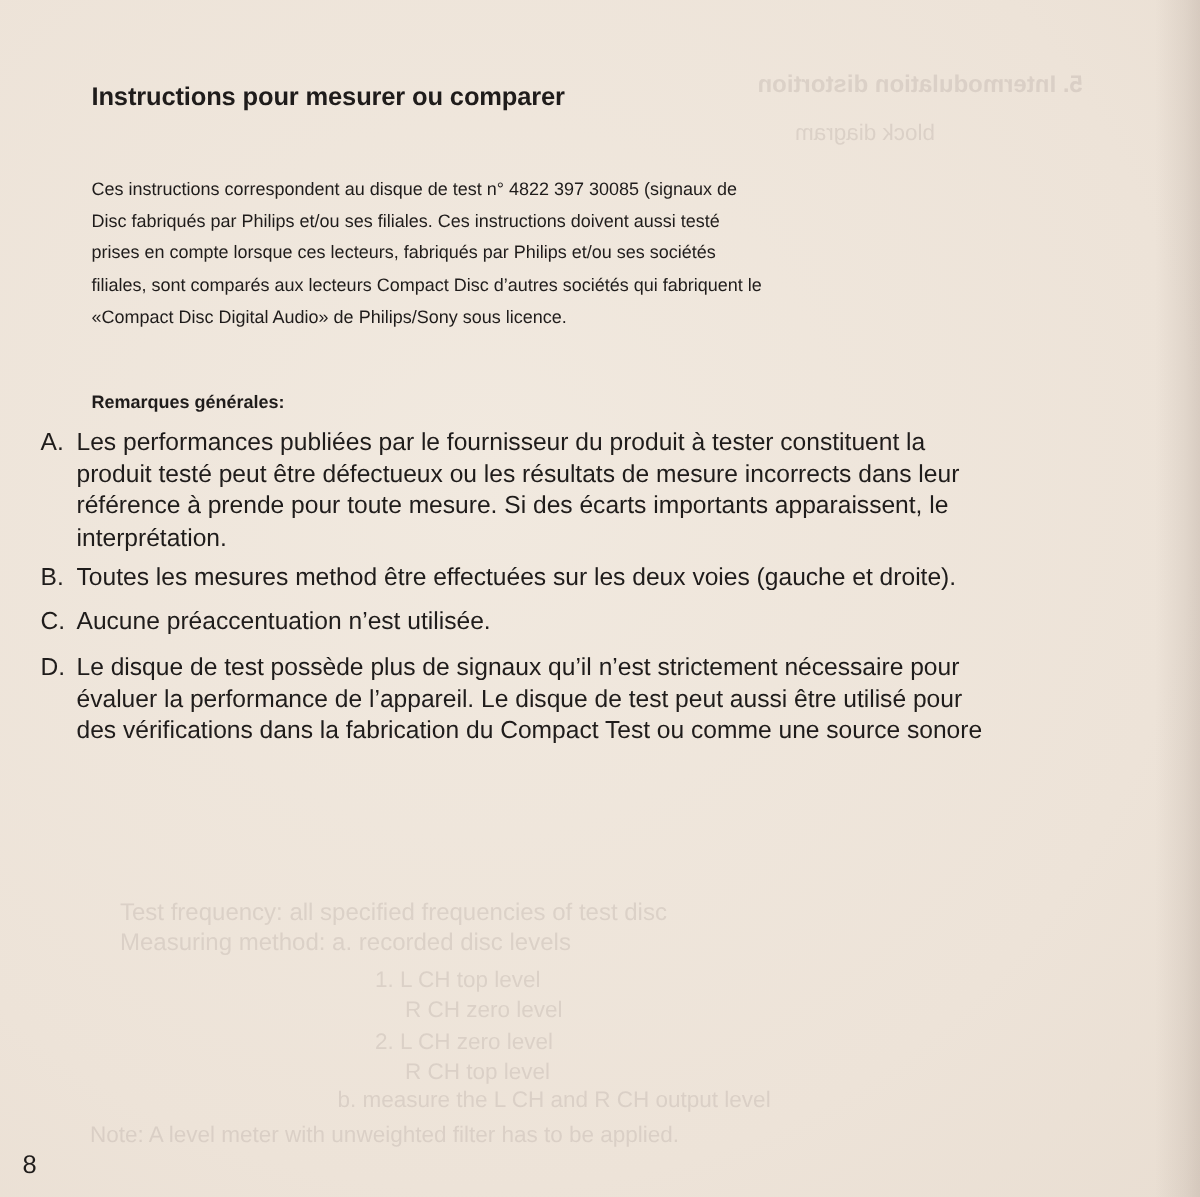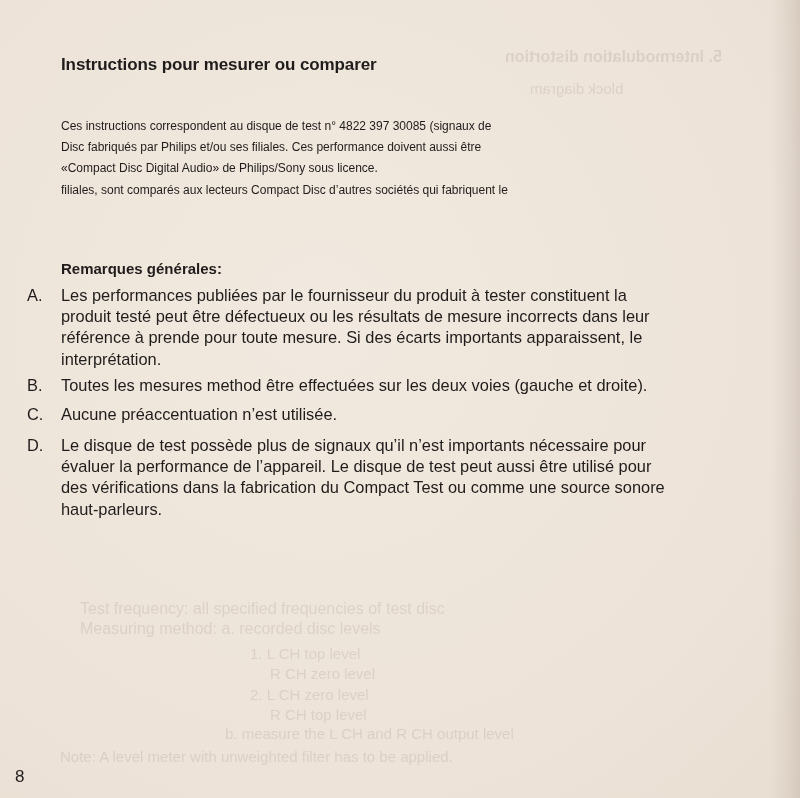--- a/index.html
+++ b/index.html
@@ -61,39 +61,39 @@
       width: 720px;
       font-size: 12px;
       line-height: 21.2px;
     }
     .intro div { white-space: nowrap; }
 
     .remarks-heading {
       position: absolute;
       left: 61px;
       top: 258px;
-      font-size: 15px;
+      font-size: 12px;
       font-weight: bold;
       line-height: 21px;
     }
 
     .remark {
       position: absolute;
       left: 27px;
       width: 760px;
       font-size: 16.4px;
       line-height: 21.2px;
     }
     .remark .letter {
       position: absolute;
       left: 0;
       top: 0;
     }
     .remark .body {
-      margin-left: 34px;
+      margin-left: 24px;
     }
     .remark .body div { white-space: nowrap; }
     .remark.a { top: 285px; }
     .remark.b { top: 375px; }
     .remark.c { top: 404px; }
     .remark.d { top: 435px; }
 
     .page-number {
       position: absolute;
       left: 15px;
@@ -117,23 +117,24 @@
   <div class="bleed b8">R CH top level</div>
   <div class="bleed b9">b. measure the L CH and R CH output level</div>
   <div class="bleed b10">Note: A level meter with unweighted filter has to be applied.</div>
 
   <div class="title">
     <div>Instructions pour mesurer ou comparer</div>
   </div>
 
   <div class="intro">
     <div>Ces instructions correspondent au disque de test n° 4822 397 30085 (signaux de</div>
-    <div>Disc fabriqués par Philips et/ou ses filiales. Ces performance doivent aussi être</div>
+    <div>Disc fabriqués par Philips et/ou ses filiales. Ces instructions doivent aussi testé</div>
+    <div>prises en compte lorsque ces lecteurs, fabriqués par Philips et/ou ses sociétés</div>
+    <div>filiales, sont comparés aux lecteurs Compact Disc d’autres sociétés qui fabriquent le</div>
     <div>«Compact Disc Digital Audio» de Philips/Sony sous licence.</div>
-    <div>filiales, sont comparés aux lecteurs Compact Disc d’autres sociétés qui fabriquent le</div>
   </div>
 
   <div class="remarks-heading">Remarques générales:</div>
 
   <div class="remark a">
     <span class="letter">A.</span>
     <div class="body">
       <div>Les performances publiées par le fournisseur du produit à tester constituent la</div>
       <div>produit testé peut être défectueux ou les résultats de mesure incorrects dans leur</div>
       <div>référence à prende pour toute mesure. Si des écarts importants apparaissent, le</div>
@@ -151,21 +152,20 @@
   <div class="remark c">
     <span class="letter">C.</span>
     <div class="body">
       <div>Aucune préaccentuation n’est utilisée.</div>
     </div>
   </div>
 
   <div class="remark d">
     <span class="letter">D.</span>
     <div class="body">
-      <div>Le disque de test possède plus de signaux qu’il n’est importants nécessaire pour</div>
+      <div>Le disque de test possède plus de signaux qu’il n’est strictement nécessaire pour</div>
       <div>évaluer la performance de l’appareil. Le disque de test peut aussi être utilisé pour</div>
       <div>des vérifications dans la fabrication du Compact Test ou comme une source sonore</div>
-      <div>haut-parleurs.</div>
     </div>
   </div>
 
   <div class="page-number">8</div>
 </div>
 
 </body></html>

